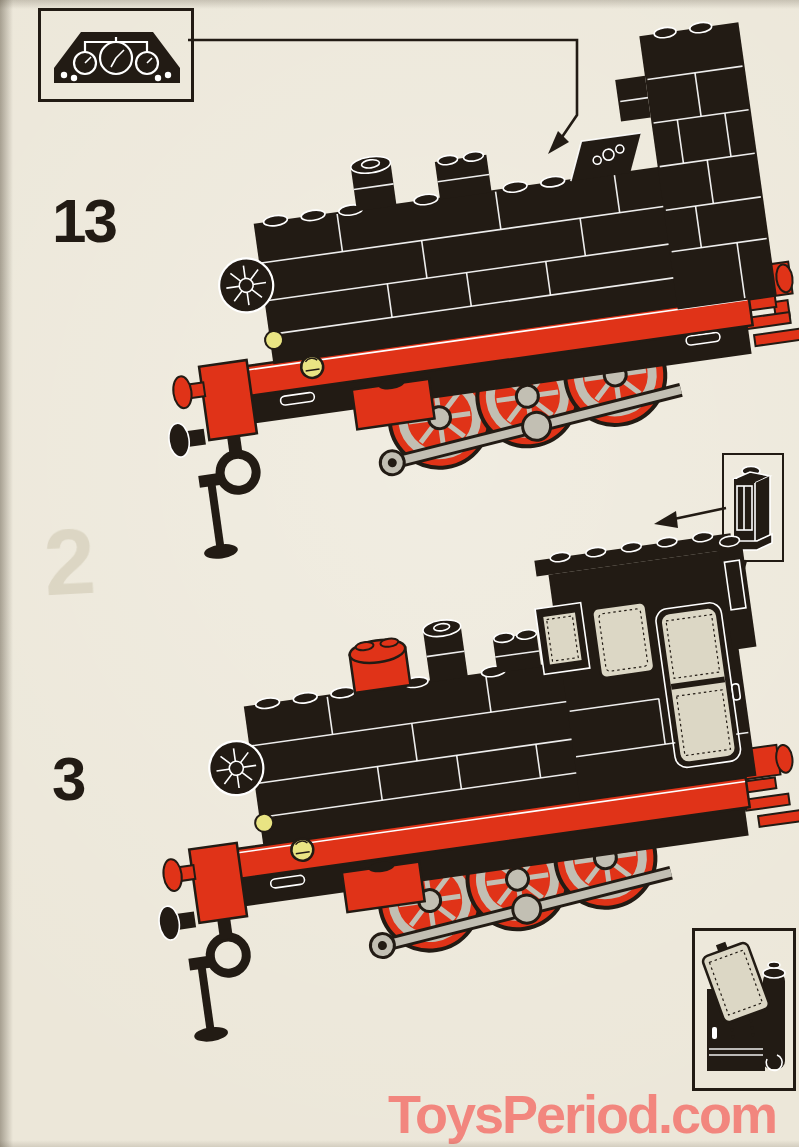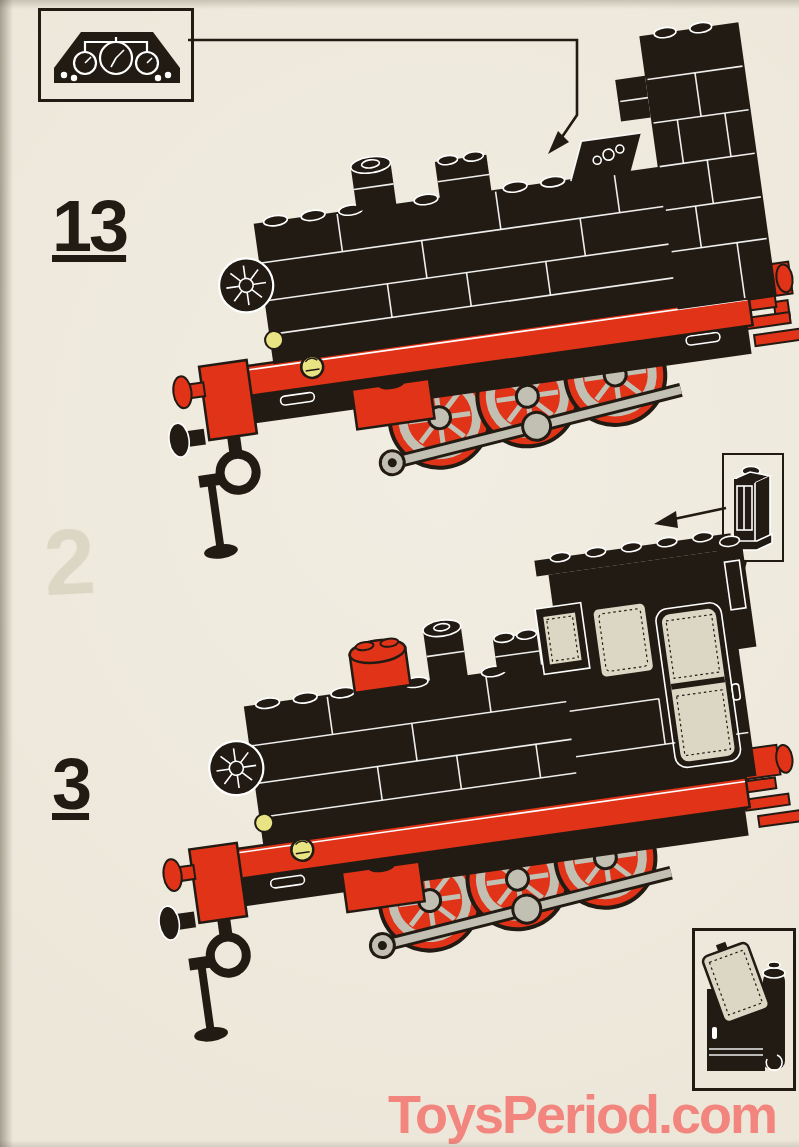--- a/index.html
+++ b/index.html
@@ -12,22 +12,22 @@
          radial-gradient(120% 90% at 55% 40%, rgba(255,255,252,.25), rgba(0,0,0,0) 70%),
          var(--paper);
        font-family:"Liberation Sans", sans-serif;}
   .edge-left{position:absolute;left:0;top:0;bottom:0;width:13px;
        background:linear-gradient(90deg, rgba(70,60,44,.42), rgba(70,60,44,0));}
   .edge-top{position:absolute;left:0;top:0;right:0;height:9px;
        background:linear-gradient(180deg, rgba(70,60,44,.22), rgba(70,60,44,0));}
   .edge-bottom{position:absolute;left:0;bottom:0;right:0;height:7px;
        background:linear-gradient(0deg, rgba(70,60,44,.15), rgba(70,60,44,0));}
   .callout{position:absolute;border:3px solid var(--ink);background:transparent;}
-  .step-number{position:absolute;color:var(--ink);font-weight:700;font-size:72px;
-       letter-spacing:-3px;line-height:1;text-decoration:underline;}
+  .step-number{position:absolute;color:var(--ink);font-weight:700;font-size:62px;
+       letter-spacing:-3px;line-height:1;}
   .model,.leader{position:absolute;overflow:visible;}
   .ghost-digit{position:absolute;left:44px;top:516px;font-size:92px;font-weight:700;
        color:rgba(186,176,146,.34);filter:blur(.7px);transform:rotate(-3deg);line-height:1;}
   .watermark{position:absolute;left:388px;top:1087px;font-size:54px;font-weight:700;
        letter-spacing:-2px;color:var(--watermark);line-height:1;white-space:nowrap;}
   
   .f-ink{fill:var(--ink)} .f-red{fill:var(--red)} .f-gray{fill:var(--gray)}
   .f-yellow{fill:var(--yellow)} .f-pane{fill:var(--pane)} .f-none{fill:none}
   .sk{stroke:var(--ink);stroke-width:2} .sk2{stroke:var(--ink);stroke-width:2.5}
   .sk3{stroke:var(--ink);stroke-width:3.5}

